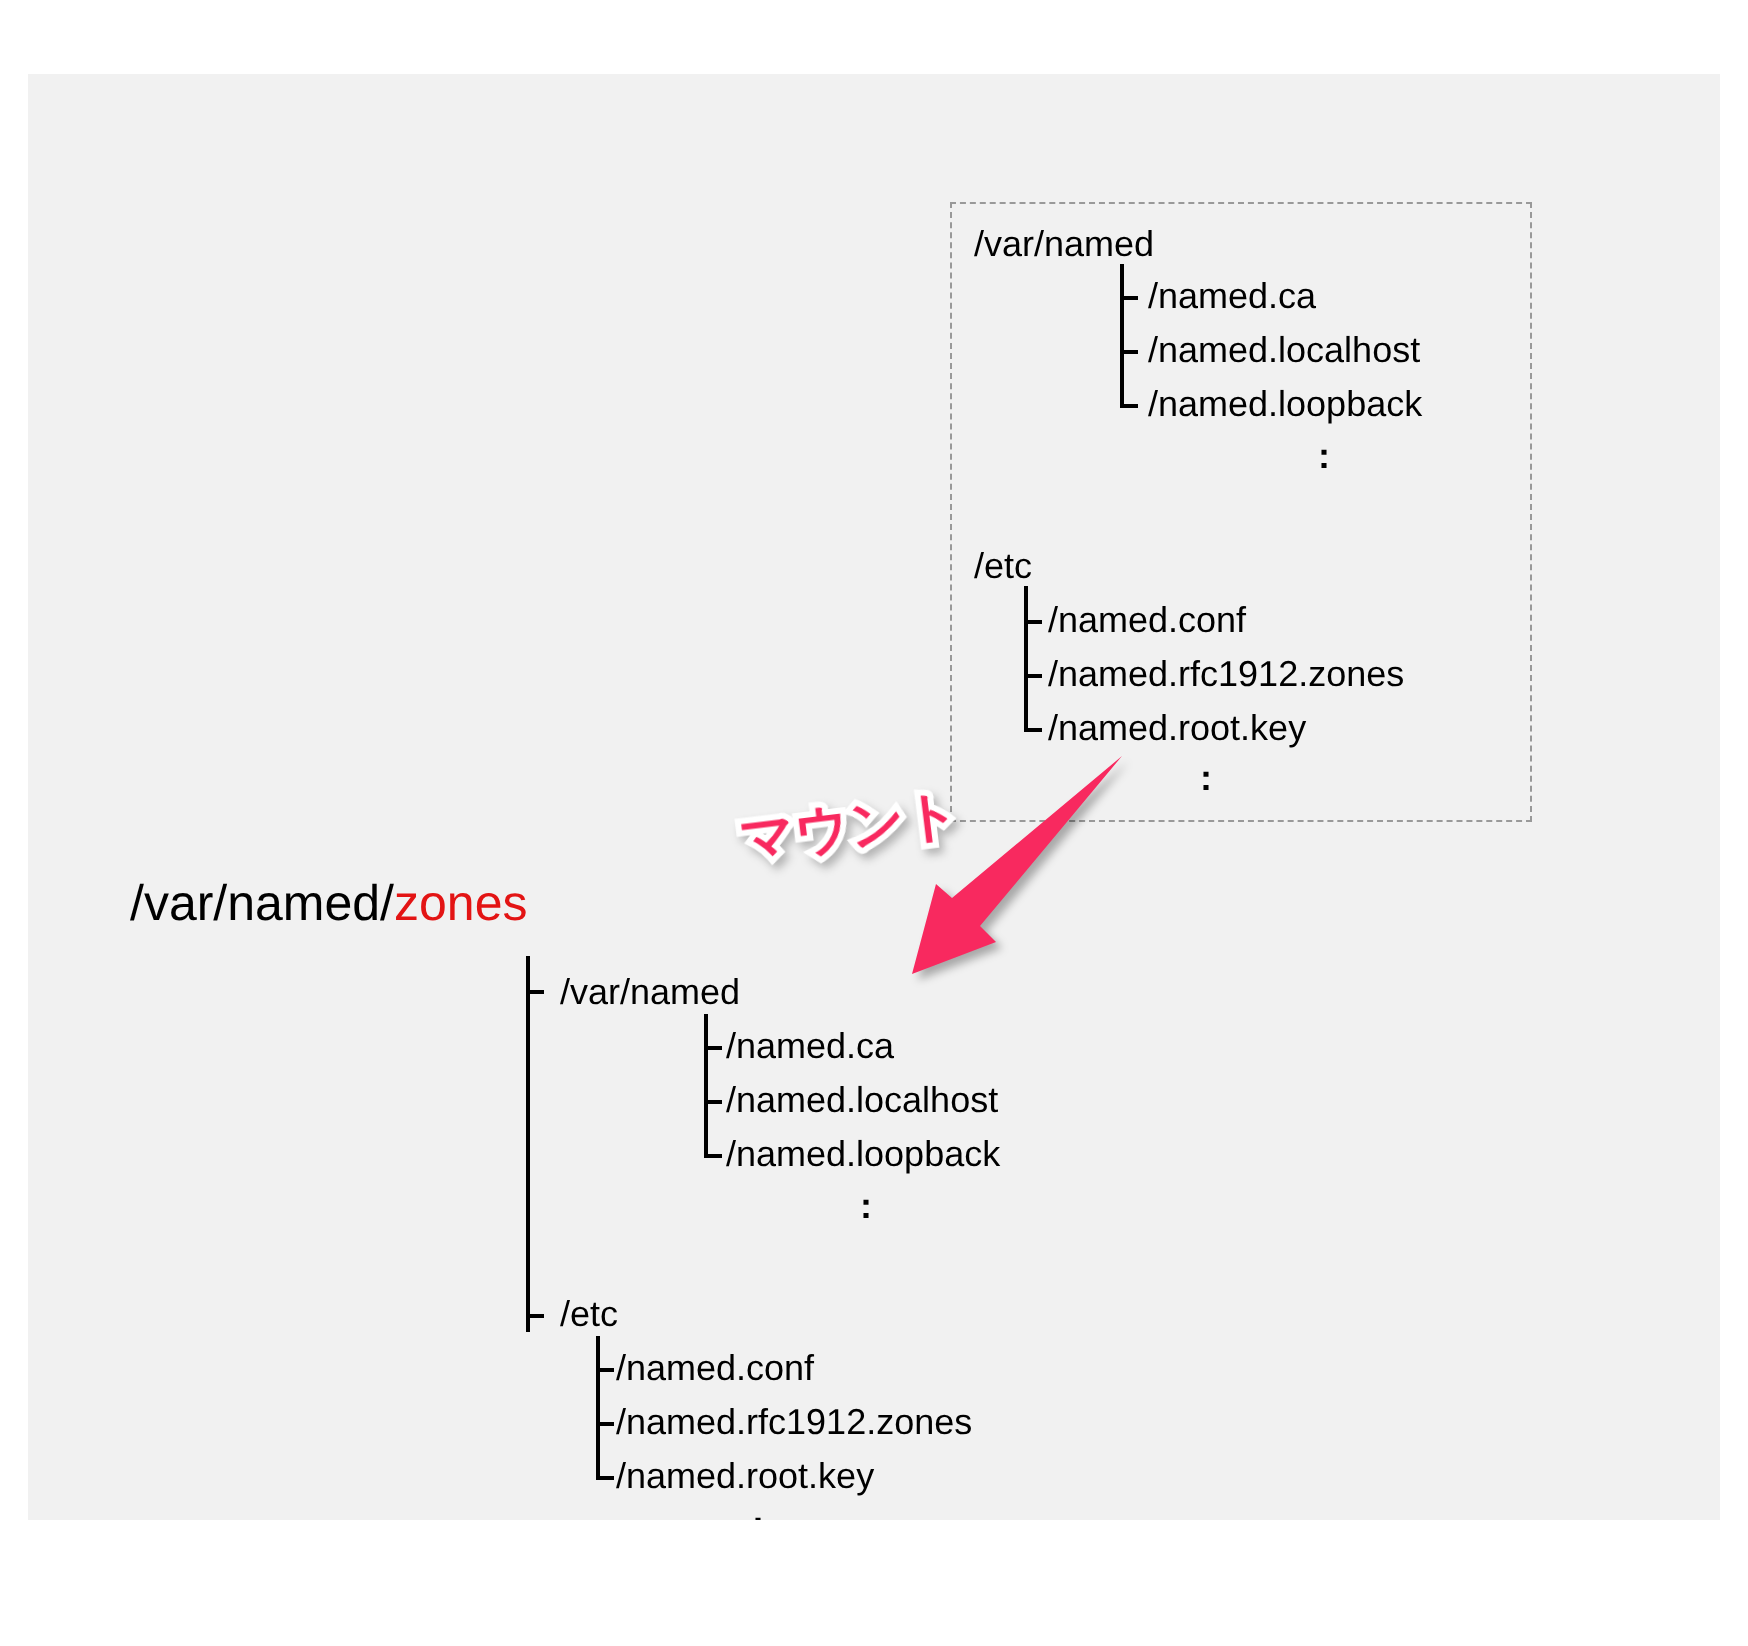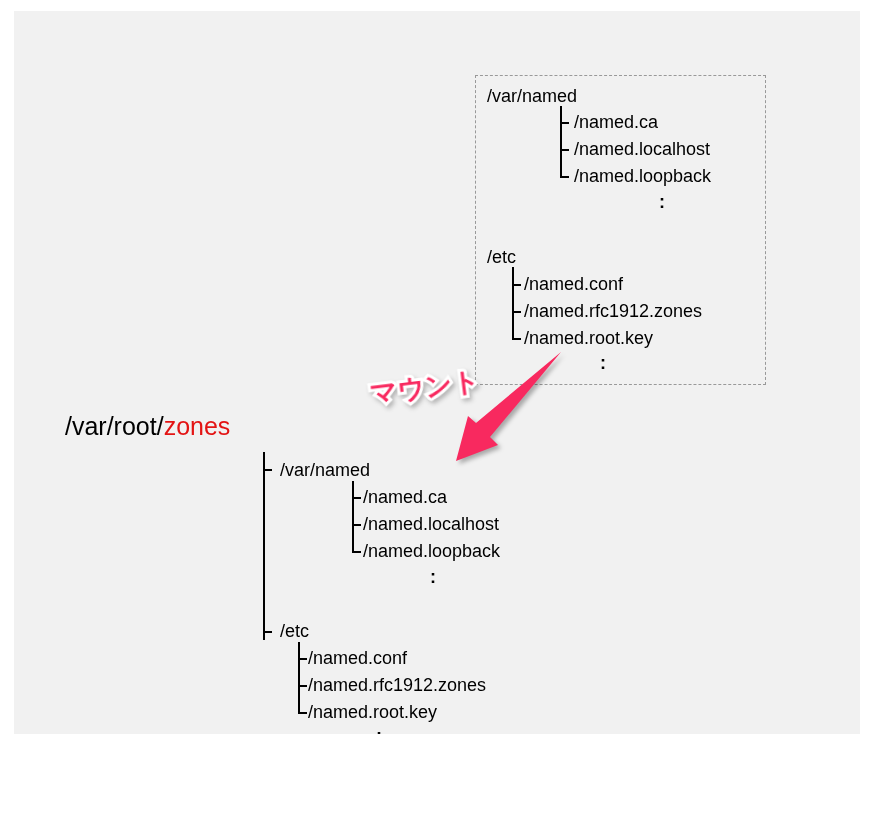--- a/index.html
+++ b/index.html
@@ -7,20 +7,21 @@
     padding: 0;
     background: var(--page-bg, #ffffff);
     font-family: "Liberation Sans", "DejaVu Sans", sans-serif;
   }
   .page {
     position: relative;
     width: 874px;
     height: 734px;
     overflow: hidden;
     background: var(--page-bg, #ffffff);
+    margin-top: 26px;
   }
   .panel {
     position: absolute;
     left: 14px; top: 11px;
     width: 846px; height: 796px;
     background: var(--panel-bg, #f1f1f1);
   }
   .dashed-box {
     position: absolute;
     left: 475px; top: 75px;
@@ -110,21 +111,21 @@
   <div class="node colon" style="left:600px;top:353px">:</div>
 
   <svg class="mount-arrow-svg" viewBox="0 0 140 135" aria-hidden="true">
     <polygon points="121,12 50,97 58,105 16,121 28,76 36,83" fill="#f8295f"></polygon>
   </svg>
   <div class="mount-label">
     <span class="outline">マウント</span>
     <span class="fill">マウント</span>
   </div>
 
-  <div class="chroot-title"><span>/var/root/</span><span class="hl">zones</span></div>
+  <div class="chroot-title"><span>/var/named/</span><span class="hl">zones</span></div>
 
   <div class="vline" style="left:263px;top:452px;height:188px"></div>
   <div class="tick" style="left:263px;top:469px"></div>
   <div class="tick" style="left:263px;top:631px"></div>
 
   <div class="node" style="left:280px;top:460px">/var/named</div>
   <div class="vline" style="left:352px;top:481px;height:72px"></div>
   <div class="tick" style="left:352px;top:497px"></div>
   <div class="tick" style="left:352px;top:524px"></div>
   <div class="tick" style="left:352px;top:551px"></div>

